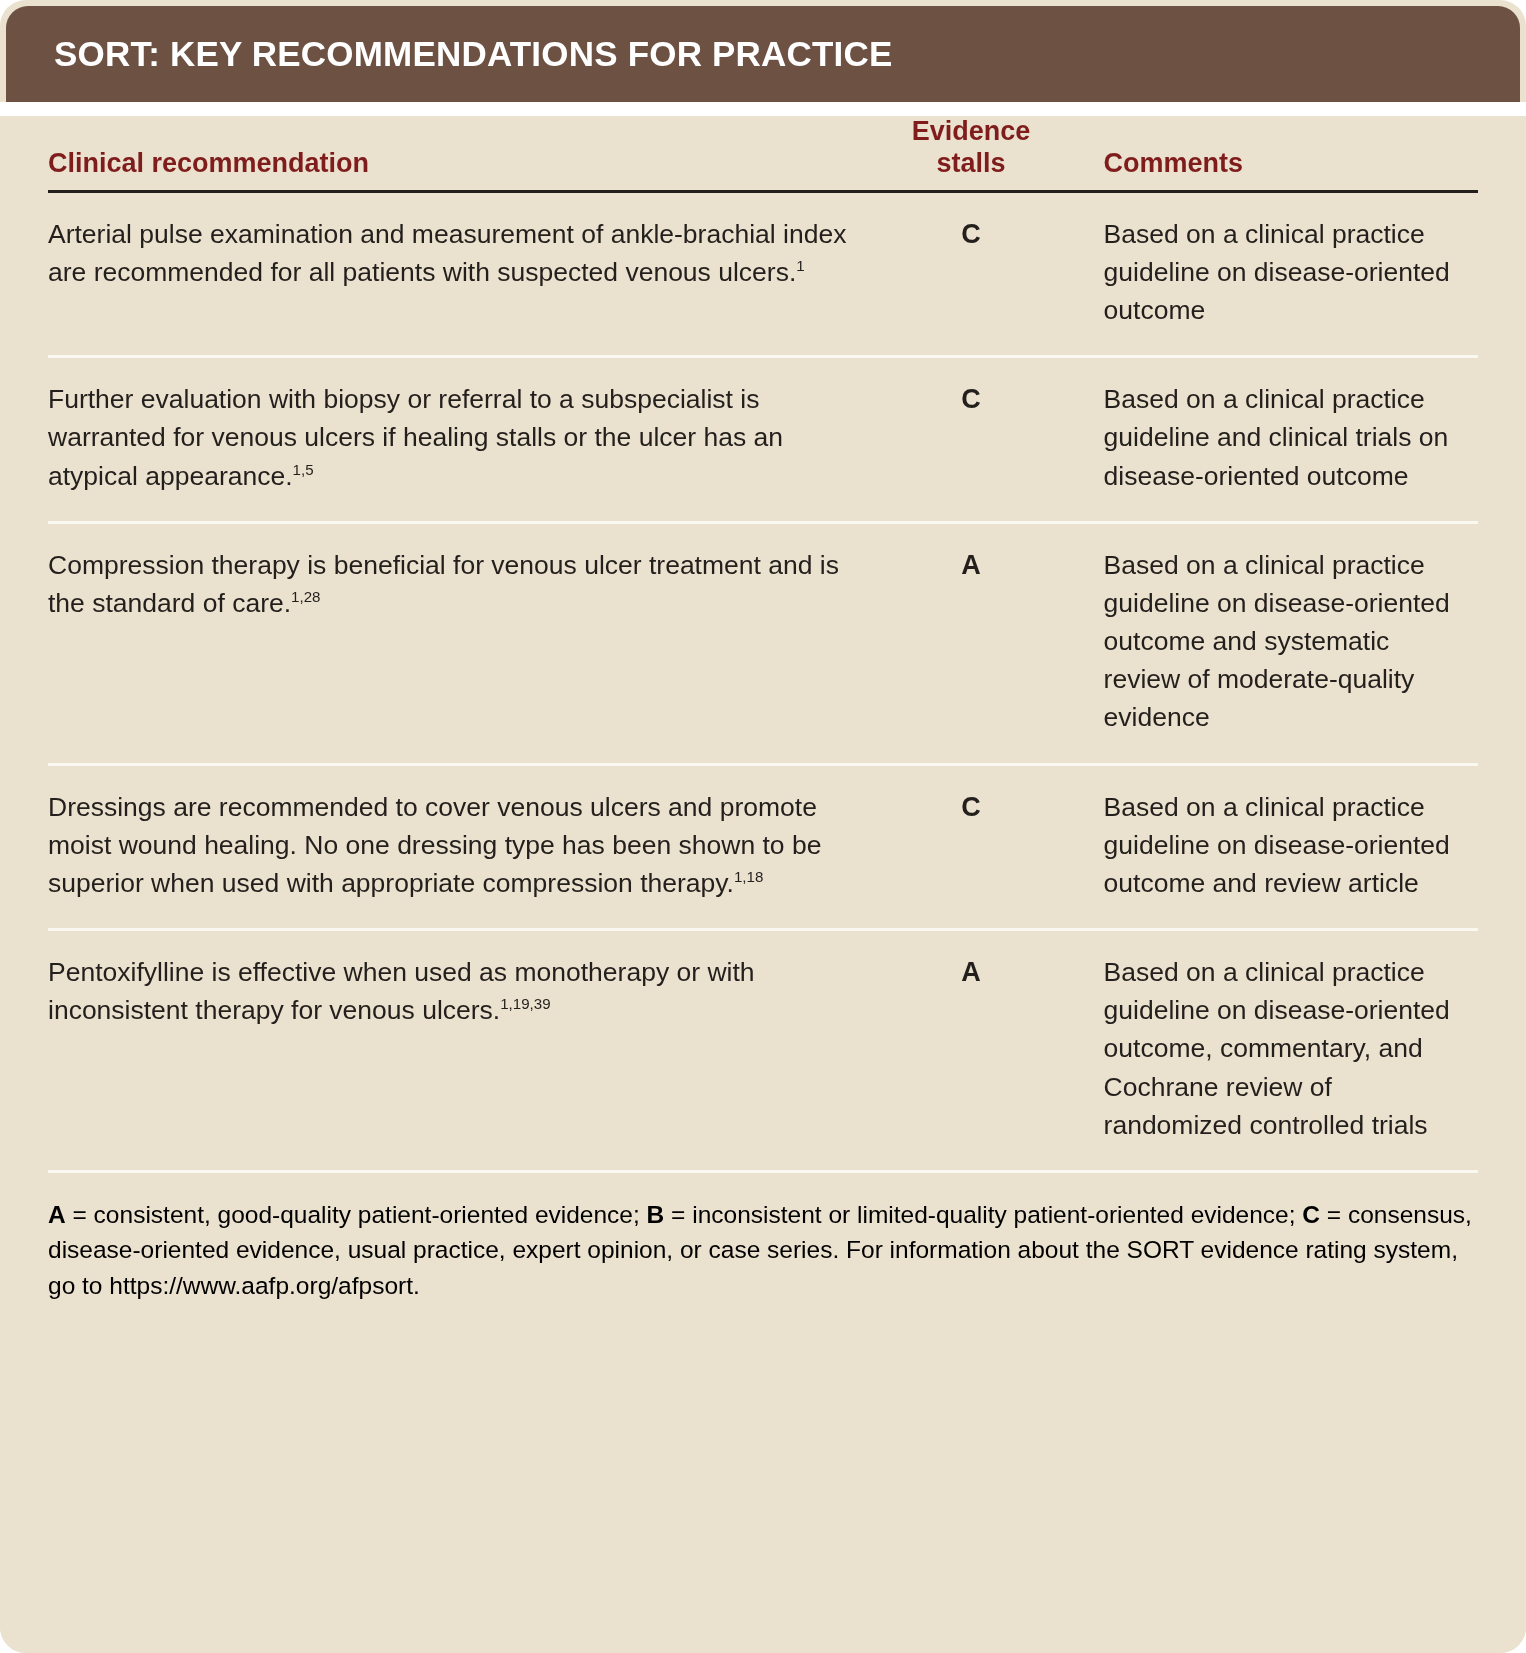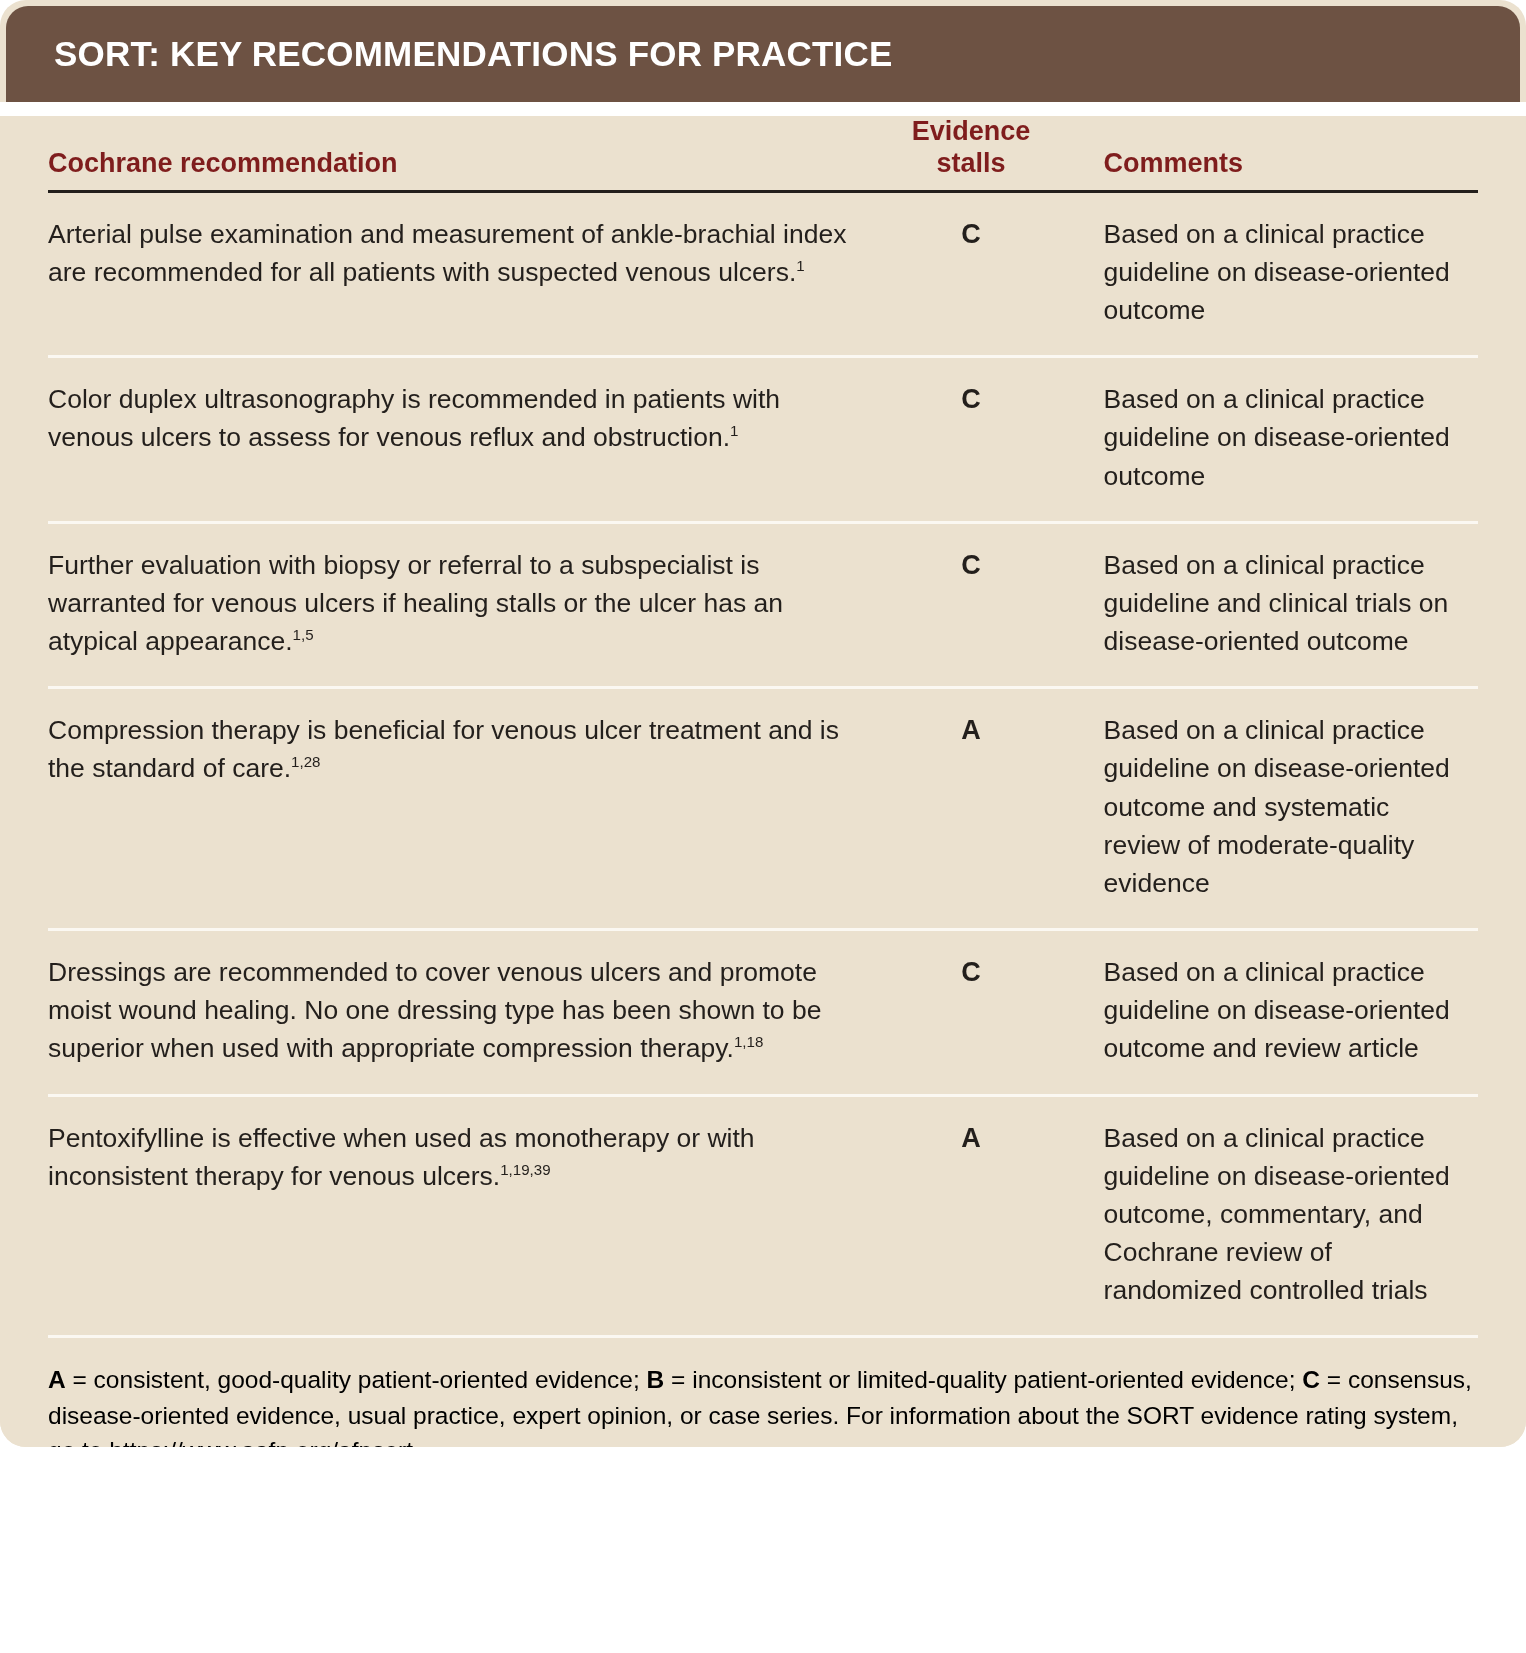--- a/index.html
+++ b/index.html
@@ -10,21 +10,21 @@
   body {
     width: 1526px;
     height: 1653px;
     font-family: "Liberation Sans", sans-serif;
     -webkit-font-smoothing: antialiased;
   }
 
   .table-card {
     position: relative;
     width: 1526px;
-    height: 1447px;
+    height: 1653px;
     box-sizing: border-box;
     background: #ebe1cf;
     border-radius: 26px;
     overflow: hidden;
   }
 
   
   .header-band {
     position: absolute;
     top: 6px;
@@ -159,45 +159,40 @@
     <table class="sort-table">
       <colgroup>
         <col class="col-rec">
         <col class="col-rating">
         <col class="col-comment">
       </colgroup>
       <thead>
         <tr>
           <th>
             <div class="head-pad"></div>
-            <span>Cochrane recommendation</span>
+            <span>Clinical recommendation</span>
           </th>
           <th class="rating-head">
             <div>Evidence</div>
             <div>stalls</div>
           </th>
           <th class="comment-head">
             <div class="head-pad"></div>
             <span>Comments</span>
           </th>
         </tr>
       </thead>
       <tbody>
 
         <tr>
           <td class="rec-cell"><span>Arterial pulse examination and measurement of ankle-brachial index are recommended for all patients with suspected venous ulcers.</span><sup>1</sup></td>
           <td class="rating-cell">C</td>
           <td class="comment-cell">Based on a clinical practice guideline on disease-oriented outcome</td>
         </tr>
 
-        <tr>
-          <td class="rec-cell"><span>Color duplex ultrasonography is recommended in patients with venous ulcers to assess for venous reflux and obstruction.</span><sup>1</sup></td>
-          <td class="rating-cell">C</td>
-          <td class="comment-cell">Based on a clinical practice guideline on disease-oriented outcome</td>
-        </tr>
 
         <tr>
           <td class="rec-cell"><span>Further evaluation with biopsy or referral to a subspecialist is warranted for venous ulcers if healing stalls or the ulcer has an atypical appearance.</span><sup>1,5</sup></td>
           <td class="rating-cell">C</td>
           <td class="comment-cell">Based on a clinical practice guideline and clinical trials on disease-oriented outcome</td>
         </tr>
 
         <tr>
           <td class="rec-cell"><span>Compression therapy is beneficial for venous ulcer treatment and is the standard of care.</span><sup>1,28</sup></td>
           <td class="rating-cell">A</td>

